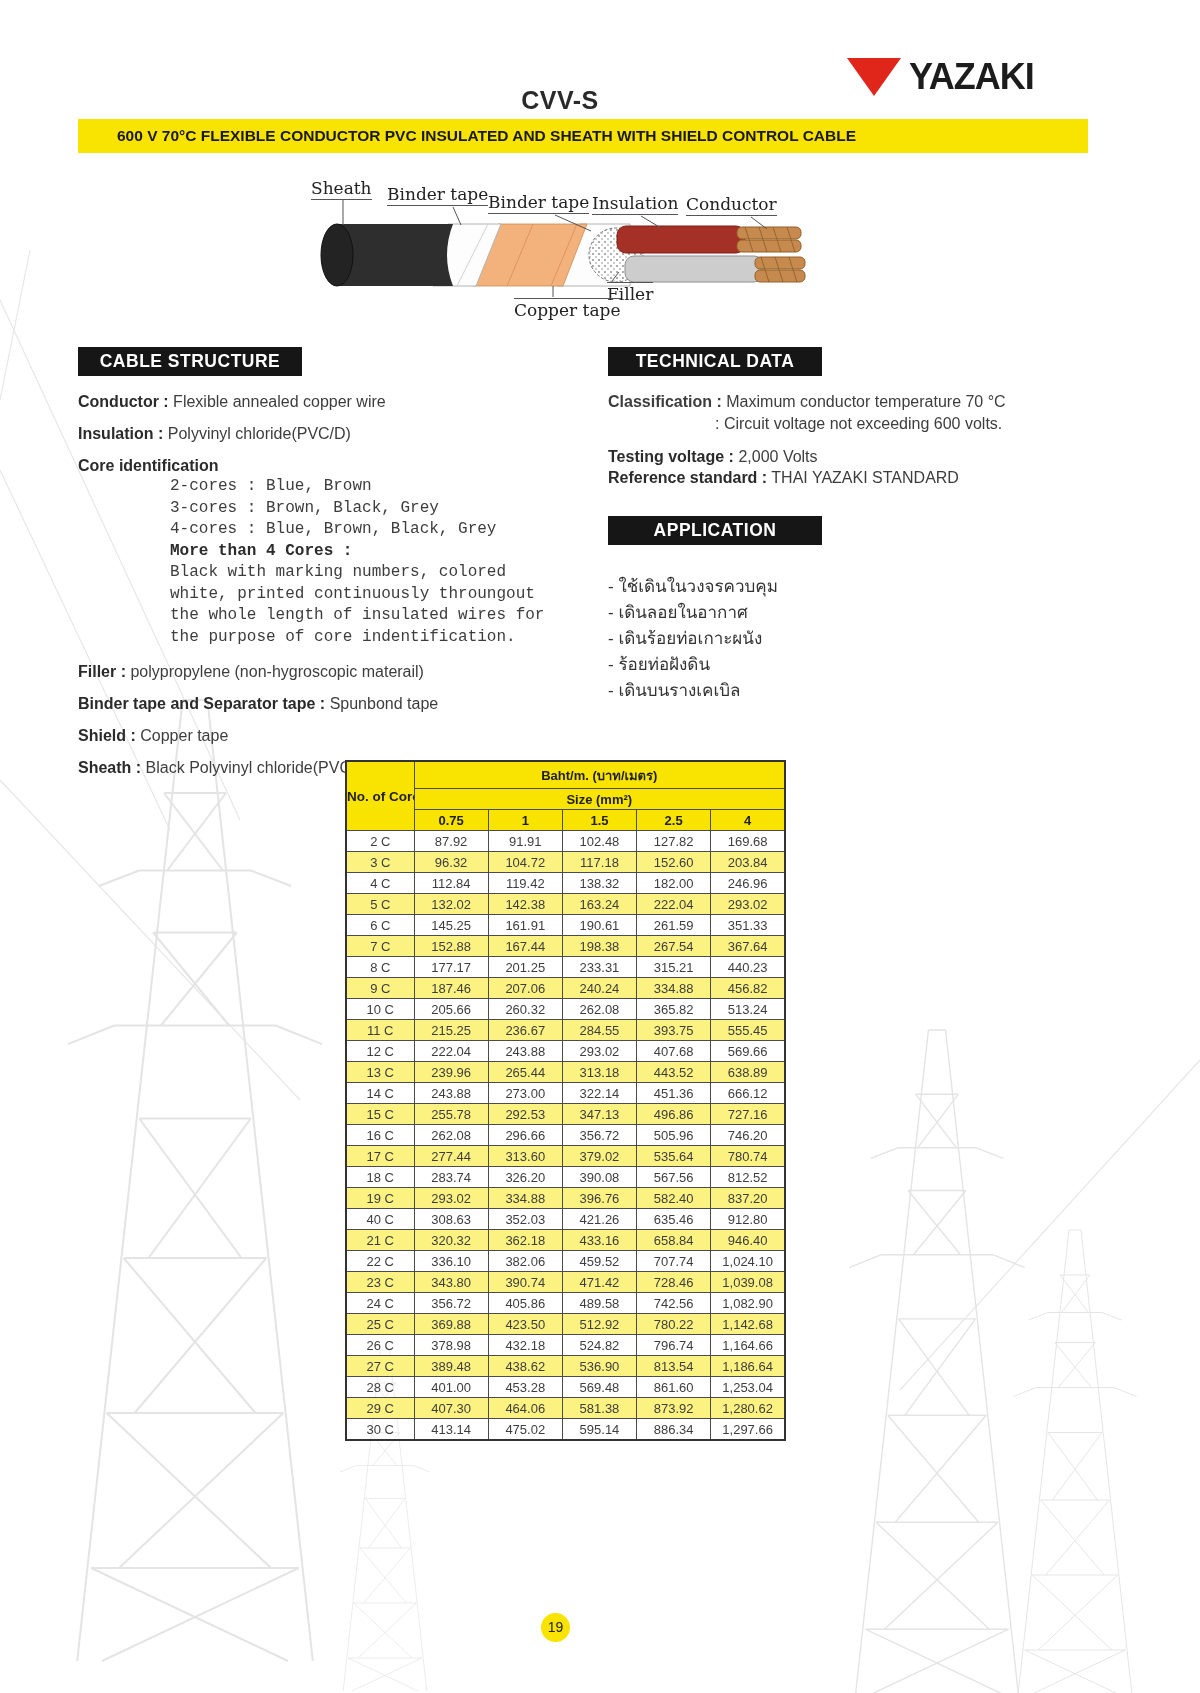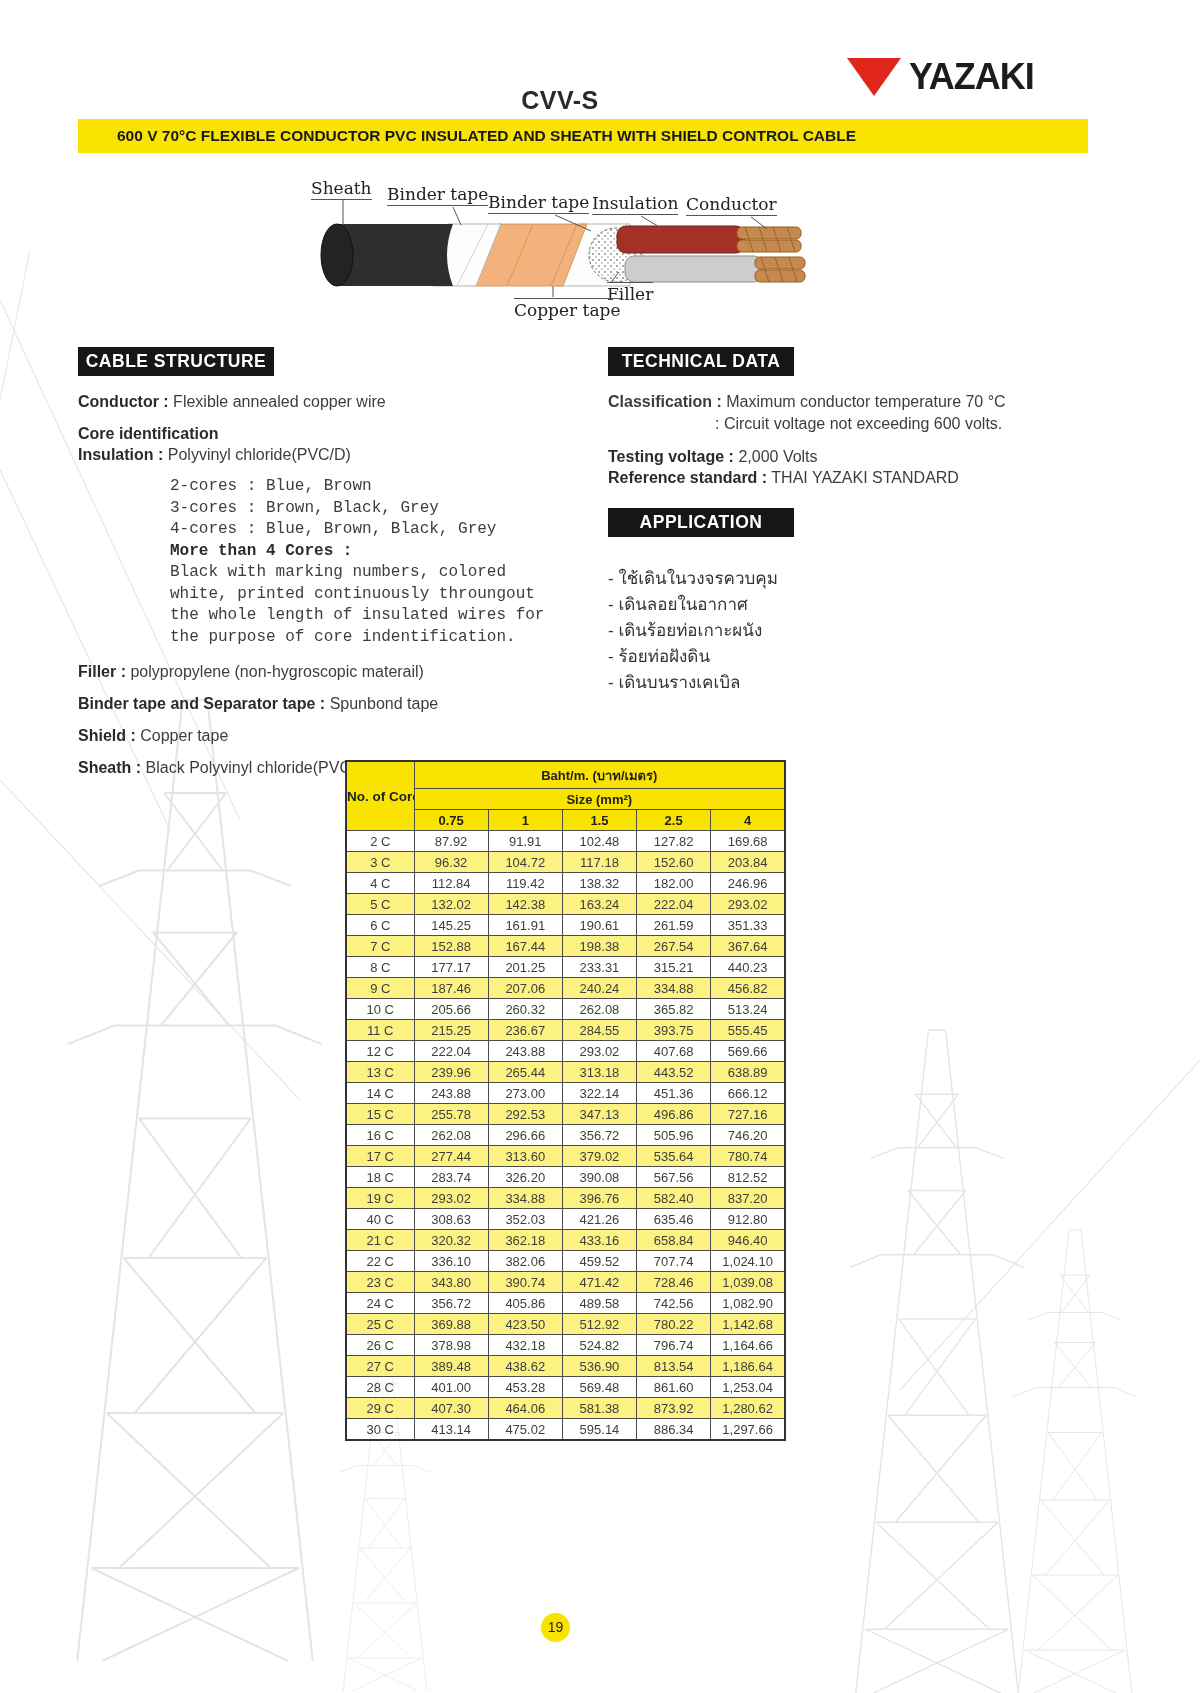--- a/index.html
+++ b/index.html
@@ -33,32 +33,32 @@
   .lbl-conductor{left:401px; top:26px;}
   .lbl-filler{left:322px; top:114px;}
   .lbl-copper{left:229px; top:130px;}
 
   
   .col{width:475px;}
   .col-left{left:78px; top:347px;}
   .col-right{left:608px; top:347px;}
   .sec-header{display:inline-block; background:#161616; color:#fff;
     font-size:17.5px; font-weight:bold; letter-spacing:.5px;
-    padding:4px 0; text-align:center; margin-bottom:15px;}
+    padding:4px 14px; text-align:center; margin-bottom:15px;}
   .sec-header.w1{width:196px;} .sec-header.w2{width:186px;}
   .entry{margin:0 0 11px 0; font-size:16px; line-height:21px;}
   .entry b{color:#2b2b2b;}
   .core-indent{margin:0 0 13px 92px; font-size:16px; line-height:21.5px;font-family:Liberation Mono, monospace;}
   .core-indent p{margin:0;}
   .core-indent .bold{font-weight:bold; color:#2b2b2b;}
   .core-more{width:378px;}
   .cls-block{margin:0 0 12px 0; font-size:16px; line-height:21.5px;}
   .cls-line2{padding-left:107px;}
   .tight{margin-bottom:0;}
-  .app-section{margin-top:20px;}
+  .app-section{margin-top:28px;}
   .thai-list{font-size:17px; line-height:26px; margin:14px 0 4px 0; color:#333;}
   .thai-list p{margin:0;}
   .app-desc{margin:2px 0 0 0; font-size:16px; line-height:21.5px; width:472px;}
 
   
   .table-wrap{left:345px; top:760px;}
   table.price{border-collapse:collapse; table-layout:fixed; width:441px;
     border:2px solid #333; background:transparent;}
   table.price col.c0{width:68px;}
   table.price th, table.price td{
@@ -164,23 +164,23 @@
     <span class="dlabel lbl-insulation">Insulation</span>
     <span class="dlabel lbl-conductor">Conductor</span>
     <span class="dlabel below lbl-filler">Filler</span>
     <span class="dlabel below lbl-copper">Copper tape</span>
   </div>
 
   <div class="layer col col-left">
     <div class="sec-header w1">CABLE STRUCTURE</div>
     <p class="entry"><b>Conductor :</b>
       <span>Flexible annealed copper wire</span></p>
-    <p class="entry tight"><b>Core identification</b></p>
     <p class="entry"><b>Insulation :</b>
       <span>Polyvinyl chloride(PVC/D)</span></p>
+    <p class="entry tight"><b>Core identification</b></p>
     <div class="core-indent">
       <p>2-cores : Blue, Brown</p>
       <p>3-cores : Brown, Black, Grey</p>
       <p>4-cores : Blue, Brown, Black, Grey</p>
       <p class="bold">More than 4 Cores :</p>
       <p class="core-more">Black with marking numbers, colored white, printed continuously throungout the whole length of insulated wires for the purpose of core indentification.</p>
     </div>
     <p class="entry"><b>Filler :</b>
       <span>polypropylene (non-hygroscopic materail)</span></p>
     <p class="entry"><b>Binder tape and Separator tape :</b>

